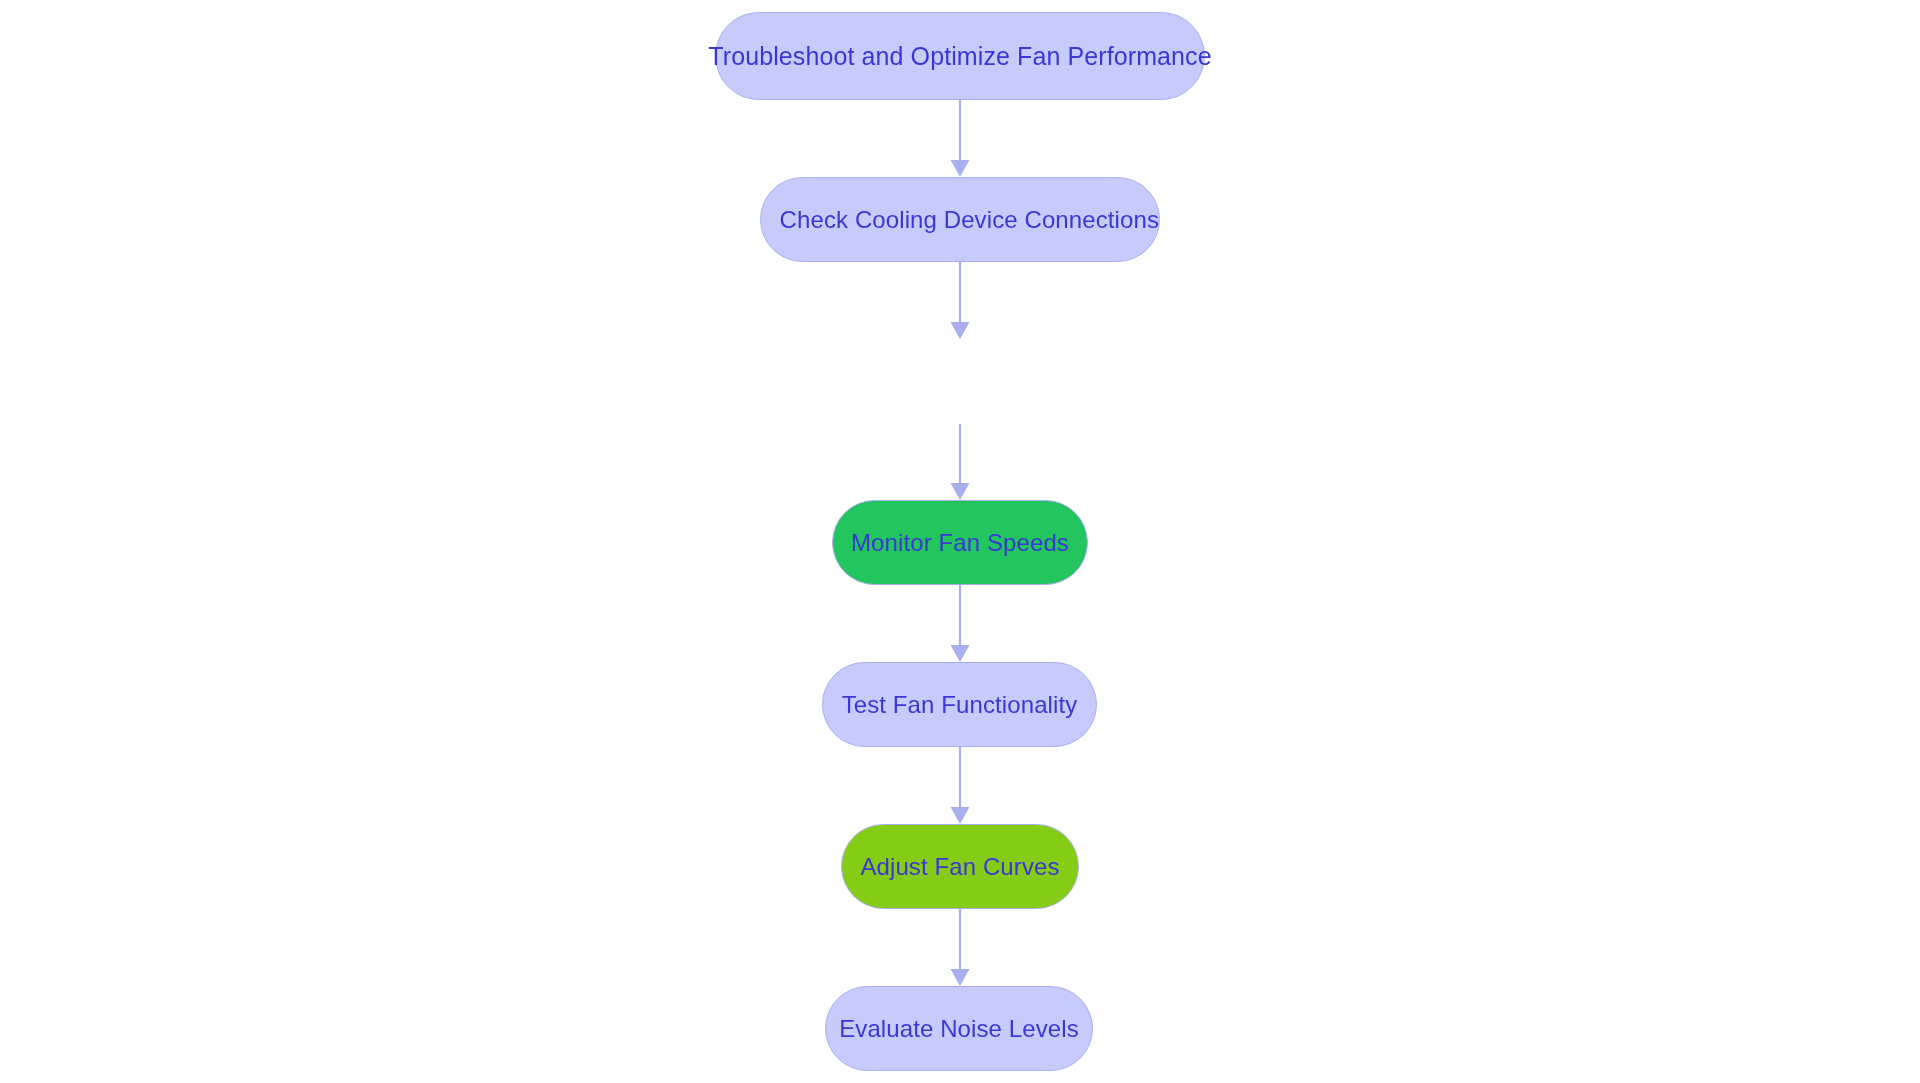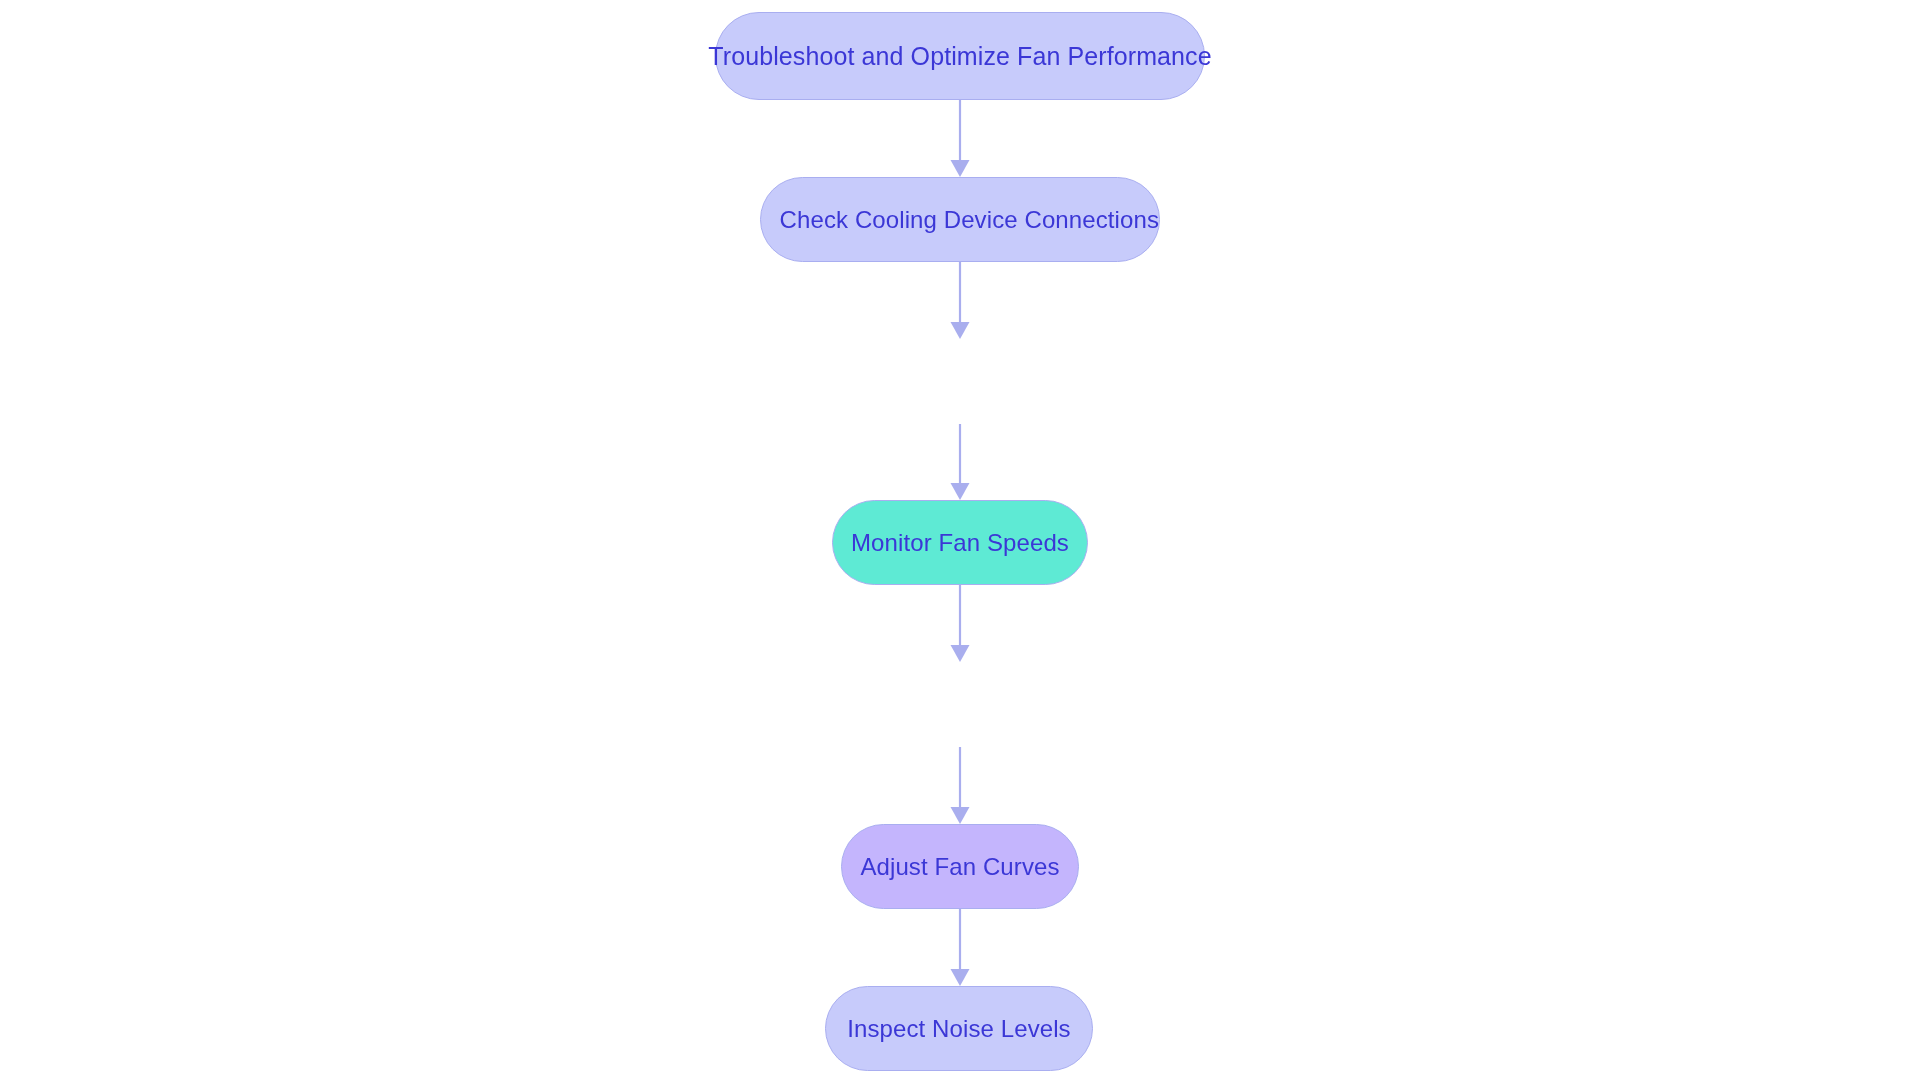--- a/index.html
+++ b/index.html
@@ -95,24 +95,27 @@
       </g>
     </svg>
 
   <div id="node-layer">
       <div class="flow-node" style="left: 715px; top: 12px; width: 490px; height: 88px; background: rgb(199, 203, 251); border-color: rgb(169, 174, 240); border-radius: 44px;">
         <span class="flow-node-label" style="font-size: 25px; color: rgb(59, 55, 214);">Troubleshoot and Optimize Fan Performance</span>
       </div>
       <div class="flow-node" style="left: 760px; top: 177px; width: 400px; height: 85px; background: rgb(199, 203, 251); border-color: rgb(169, 174, 240); border-radius: 42.5px; justify-content: flex-end;">
         <span class="flow-node-label" style="font-size: 24px; color: rgb(59, 55, 214);">Check Cooling Device Connections</span>
       </div>
-      <div class="flow-node" style="left: 832px; top: 500px; width: 256px; height: 85px; background: #5eead4; border-color: rgb(169, 174, 240); border-radius: 42.5px;">
+      <div class="flow-node" style="left: 832px; top: 500px; width: 256px; height: 85px; background: #22c55e; border-color: rgb(169, 174, 240); border-radius: 42.5px;">
         <span class="flow-node-label" style="font-size: 24px; color: rgb(59, 55, 214);">Monitor Fan Speeds</span>
       </div>
-      <div class="flow-node" style="left: 841px; top: 824px; width: 238px; height: 85px; background: #c4b5fd; border-color: rgb(169, 174, 240); border-radius: 42.5px;">
+      <div class="flow-node" style="left: 822px; top: 662px; width: 275px; height: 85px; background: rgb(199, 203, 251); border-color: rgb(169, 174, 240); border-radius: 42.5px;">
+        <span class="flow-node-label" style="font-size: 24px; color: rgb(59, 55, 214);">Test Fan Functionality</span>
+      </div>
+      <div class="flow-node" style="left: 841px; top: 824px; width: 238px; height: 85px; background: #84cc16; border-color: rgb(169, 174, 240); border-radius: 42.5px;">
         <span class="flow-node-label" style="font-size: 24px; color: rgb(59, 55, 214);">Adjust Fan Curves</span>
       </div>
       <div class="flow-node" style="left: 825px; top: 986px; width: 268px; height: 85px; background: rgb(199, 203, 251); border-color: rgb(169, 174, 240); border-radius: 42.5px;">
-        <span class="flow-node-label" style="font-size: 24px; color: rgb(59, 55, 214);">Inspect Noise Levels</span>
+        <span class="flow-node-label" style="font-size: 24px; color: rgb(59, 55, 214);">Evaluate Noise Levels</span>
       </div>
     </div>
 
 </div>
 
 </body></html>

